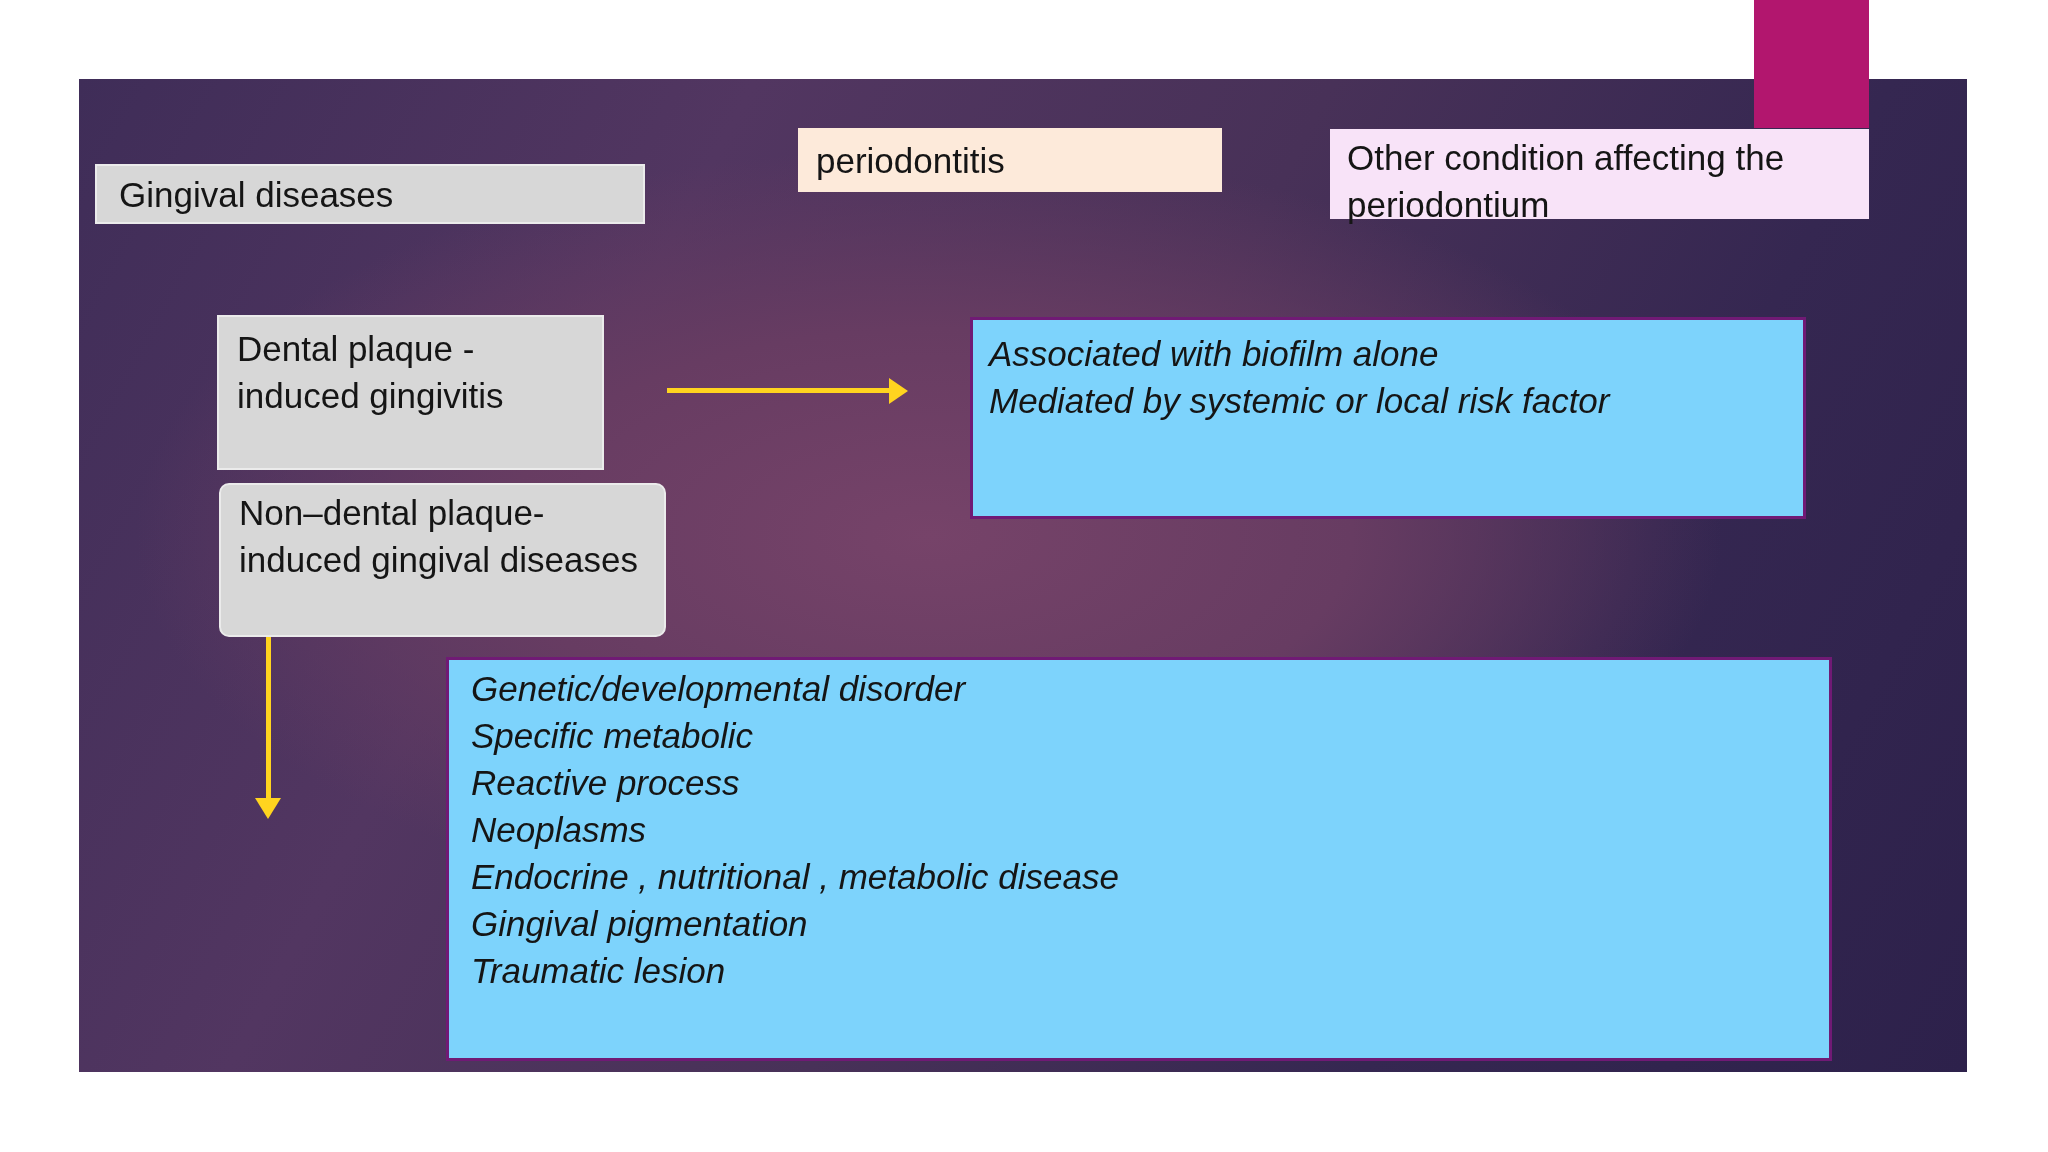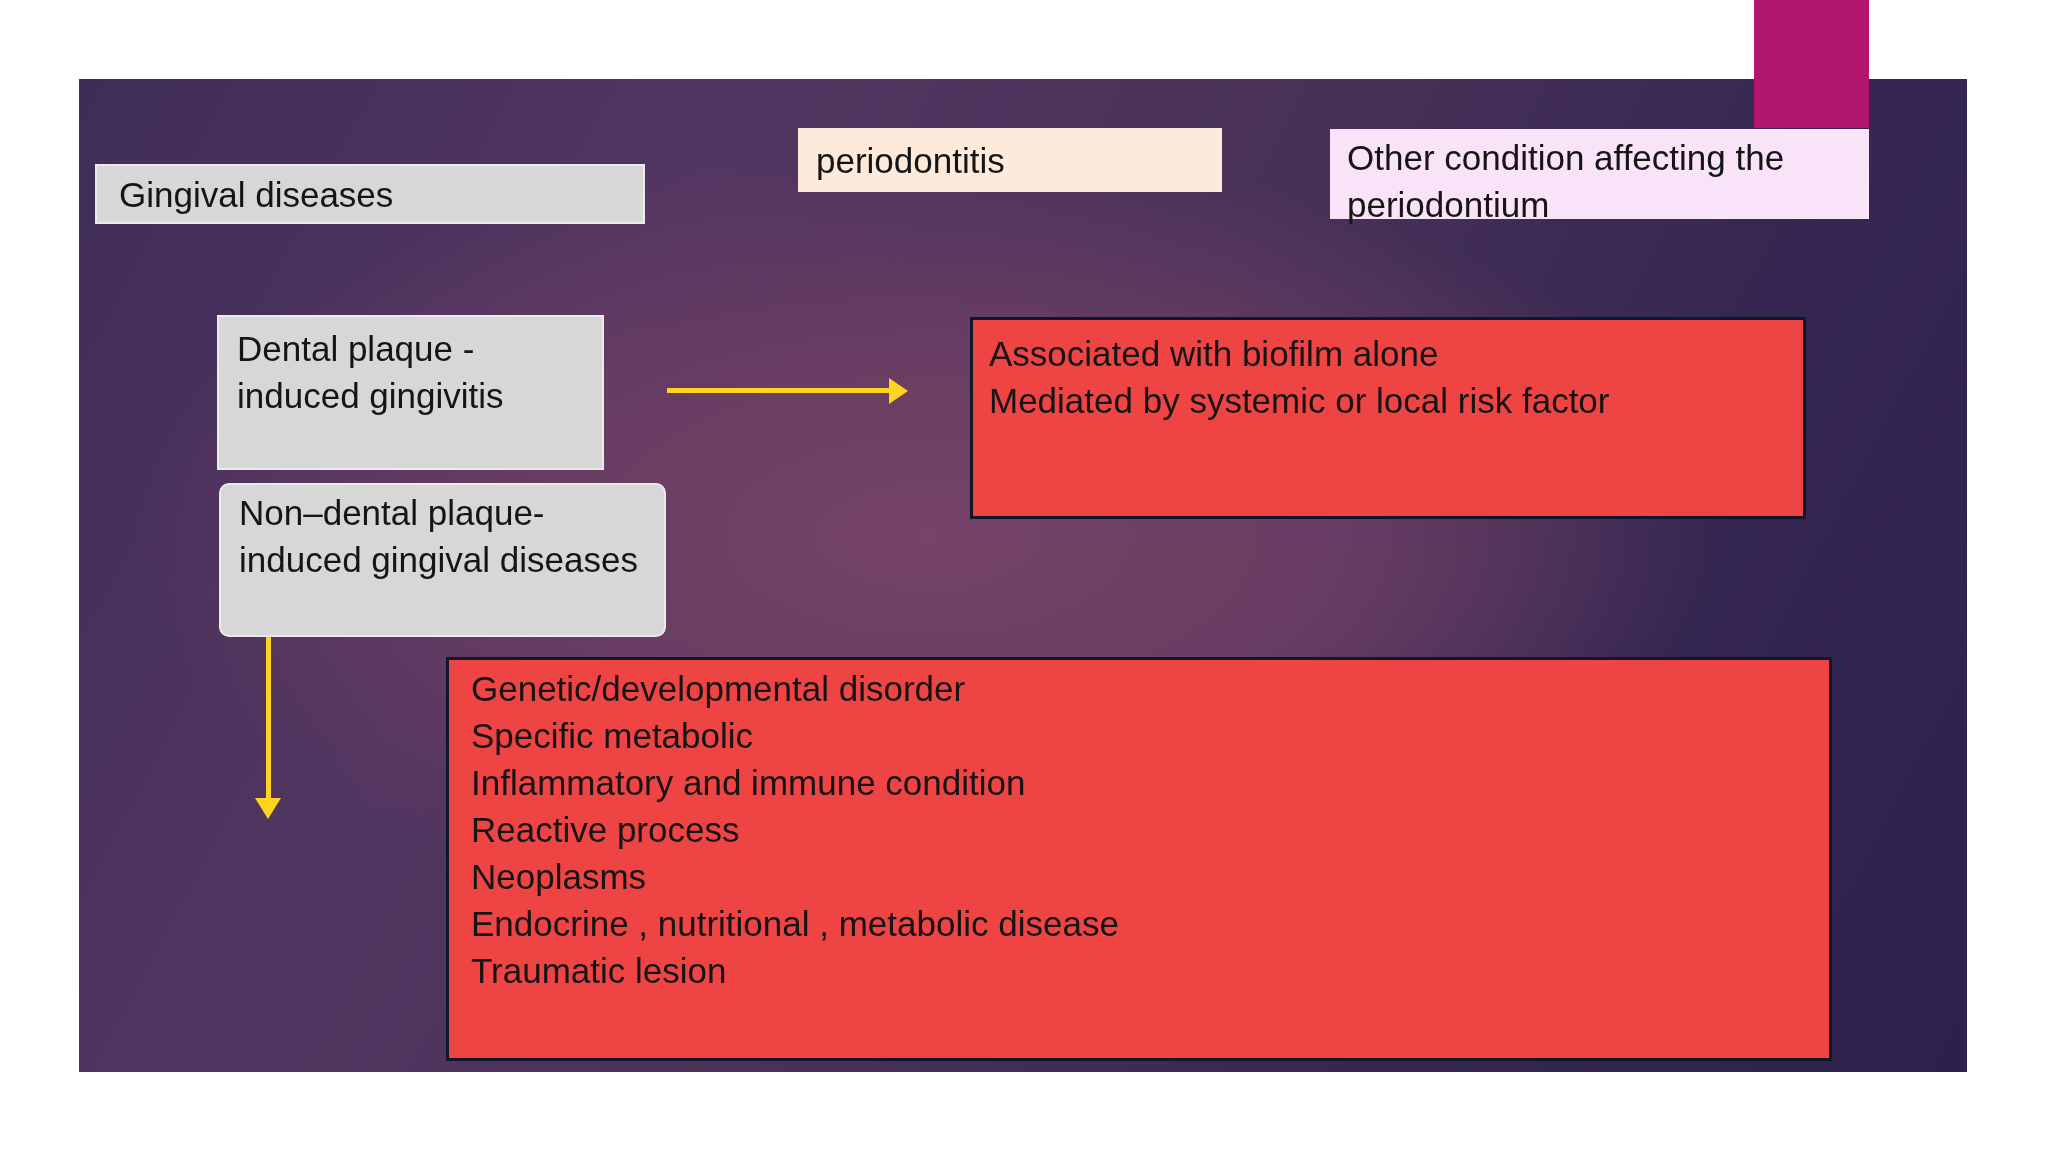--- a/index.html
+++ b/index.html
@@ -28,22 +28,23 @@
     box-sizing:border-box;
     font-size:35px;
     line-height:47px;
     color:#151515;
   }
   .gray{
     background:#d7d7d7;
     border:2px solid #ebebeb;
   }
   .purple{
-    background:#ef4444;
-    border:3px solid #0f172a;
+    background:#7dd3fc;
+    border:3px solid #701a75;
+    font-style:italic;
   }
   .cream{ background:#fdeada; }
   .pink{ background:#f8e3f8; }
   .vcenter{ display:flex; align-items:center; }
   .box-gingival{ left:95px; top:164px; width:550px; height:60px; padding:0 10px 0 22px; }
   .box-perio{ left:758px; top:128px; width:424px; height:64px; padding:0 10px 0 18px;margin-left:40px; }
   .box-other{ left:1330px; top:129px; width:539px; height:90px; padding:5px 14px 0 17px; }
   .box-dental{ left:217px; top:315px; width:387px; height:155px; padding:8px 26px 0 18px; }
   .box-nondental{ left:219px; top:483px; width:447px; height:154px; padding:4px 26px 0 18px;border-radius:10px; }
   .box-assoc{ left:970px; top:317px; width:836px; height:202px; padding:10px 10px 0 16px; }
@@ -94,24 +95,24 @@
   </div>
 
   <div class="shape purple box-assoc">
     <div>Associated with biofilm alone</div>
     <div>Mediated by systemic or local risk factor</div>
   </div>
 
   <div class="shape purple box-genetic">
     <div>Genetic/developmental disorder</div>
     <div>Specific metabolic</div>
-    <div>Inflammatory and immune condition</div>
     <div>Reactive process</div>
     <div>Neoplasms</div>
     <div>Endocrine , nutritional , metabolic disease</div>
+    <div>Gingival pigmentation</div>
     <div>Traumatic lesion</div>
   </div>
 
   <div class="arrow-part h-line"></div>
   <div class="arrow-part h-head"></div>
   <div class="arrow-part v-line"></div>
   <div class="arrow-part v-head"></div>
 
 </div>
 

